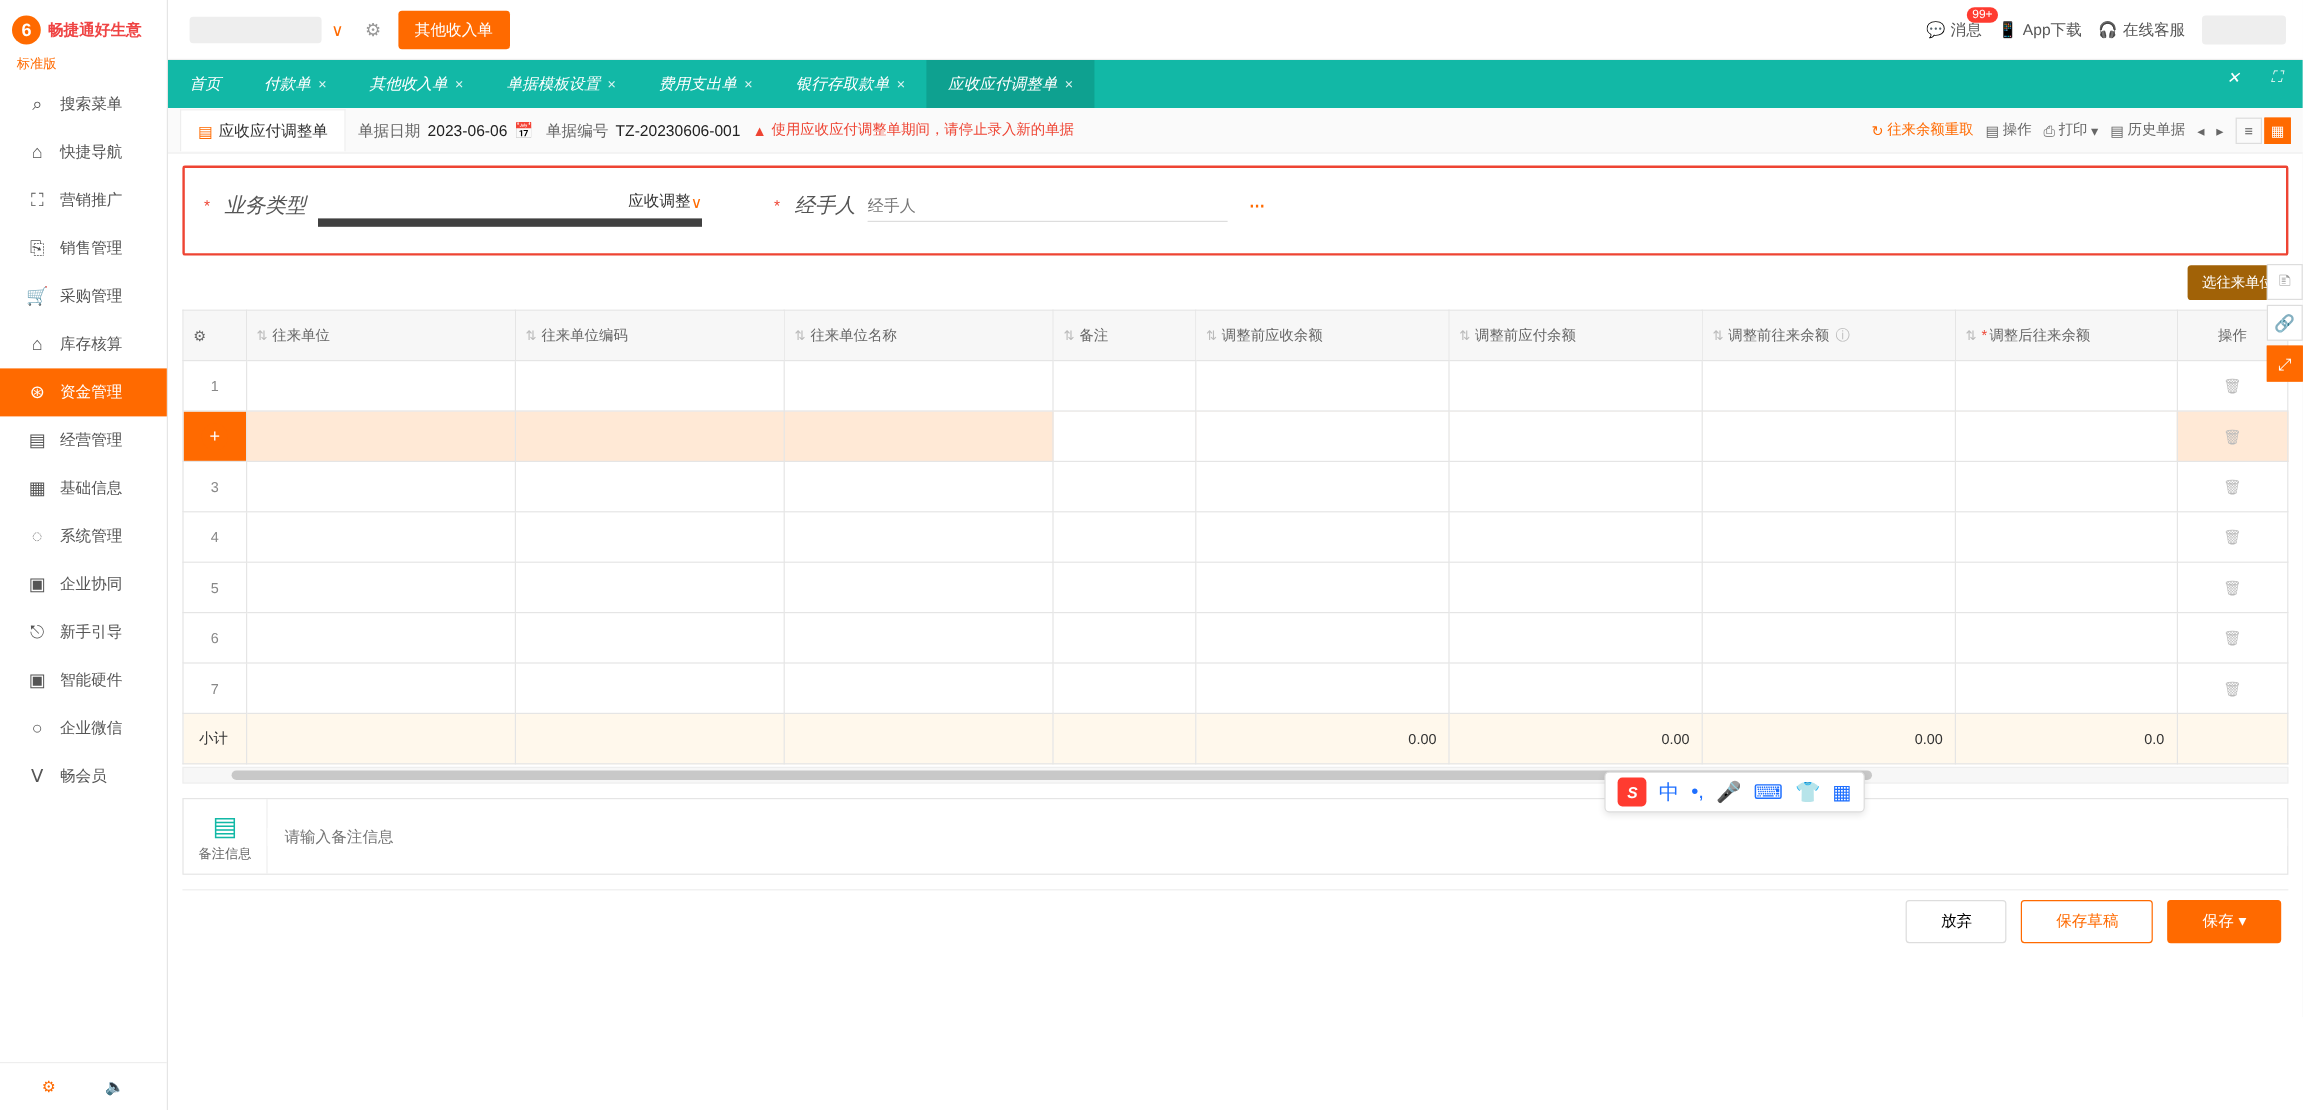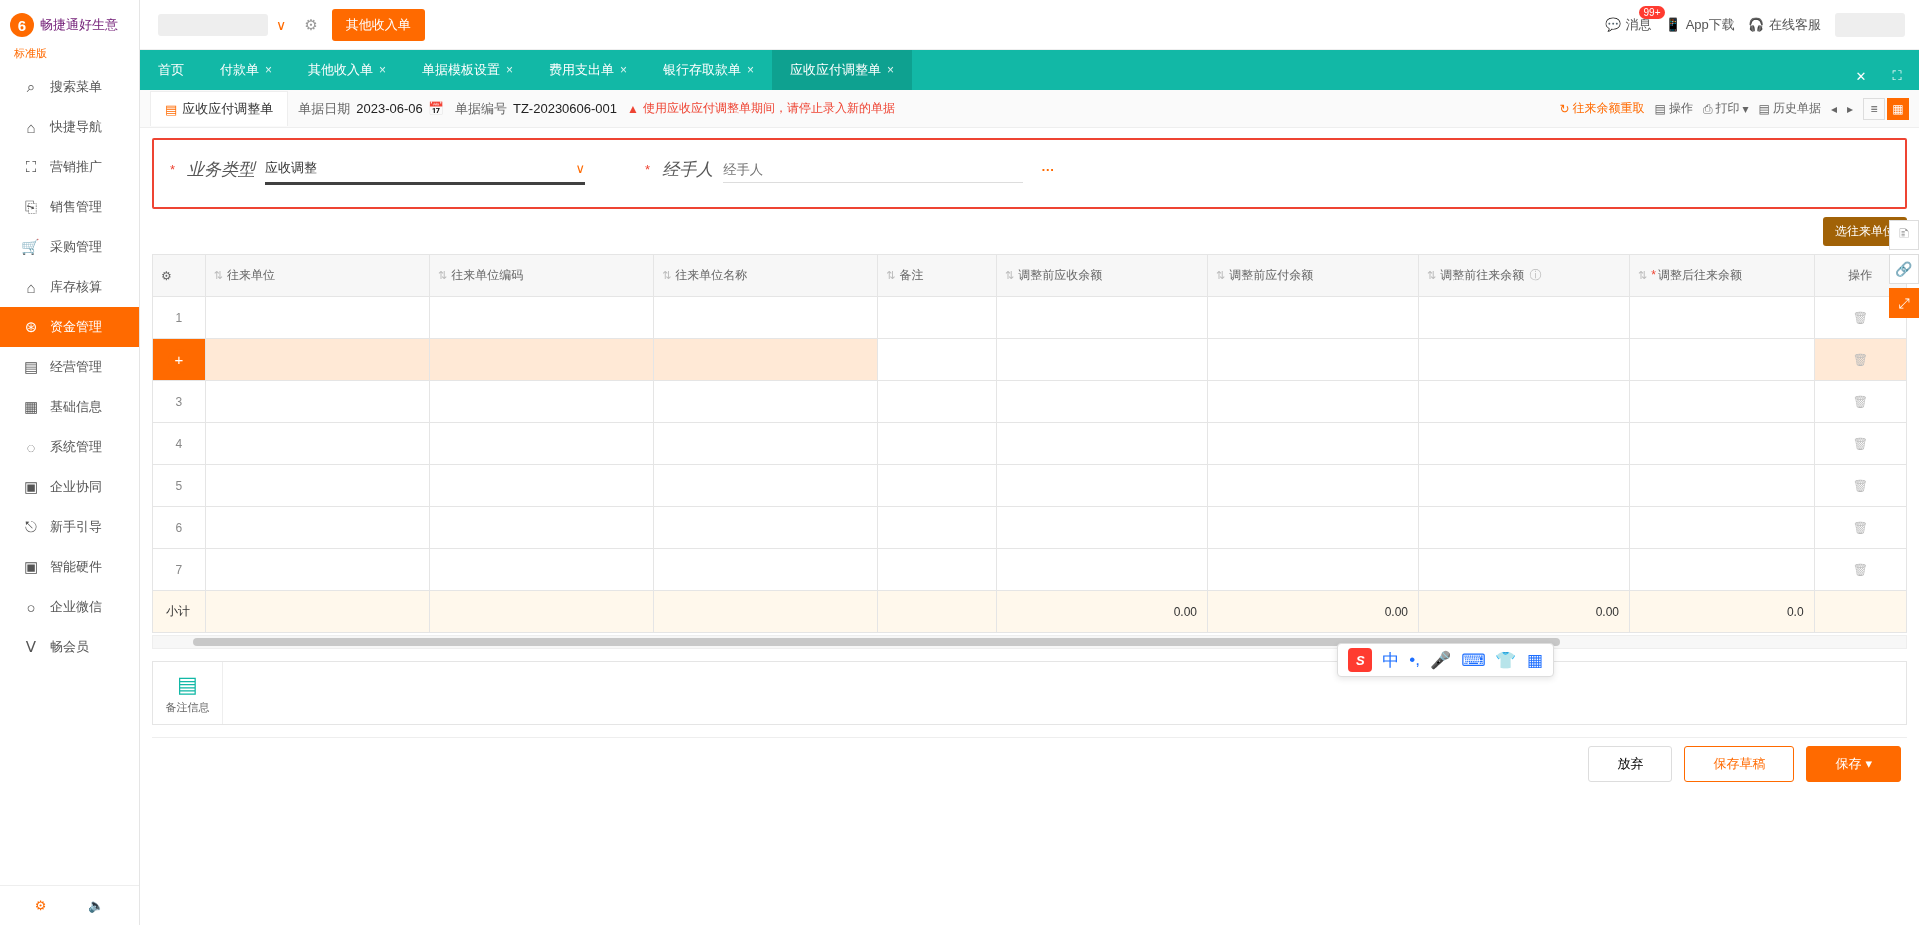--- a/index.html
+++ b/index.html
@@ -3,21 +3,21 @@
 <meta charset="utf-8">
 <style>
 * { margin: 0; padding: 0; box-sizing: border-box; font-family: "Microsoft YaHei", Arial, sans-serif; }
 body { background: #f0f0f0; font-size: 13px; color: #333; overflow: hidden; }
 .app { display: flex; height: 925px; width: 1919px; }
 
 
 .sidebar { width: 140px; background: #fff; border-right: 1px solid #e5e5e5; display: flex; flex-direction: column; }
 .logo-area { height: 50px; padding: 6px 10px; display: flex; align-items: center; gap: 6px; }
 .logo-circle { width: 24px; height: 24px; border-radius: 50%; background: #ff6a00; display: flex; align-items: center; justify-content: center; color: #fff; font-weight: bold; font-size: 15px; }
-.logo-text { font-size: 13px; color: #701a75; font-weight: 400; }
+.logo-text { font-size: 13px; color: #ef4444; font-weight: 700; }
 .edition { font-size: 11px; color: #ff6a00; padding-left: 14px; margin-top: -4px; }
 .nav { flex: 1; margin-top: 6px; }
 .nav-item { height: 40px; display: flex; align-items: center; padding-left: 22px; gap: 10px; color: #555; cursor: pointer; font-size: 13px; }
 .nav-item .ic { width: 18px; height: 18px; display: inline-flex; align-items: center; justify-content: center; font-size: 15px; }
 .nav-item.active { background: #ff6a00; color: #fff; }
 .nav-bottom { height: 40px; border-top: 1px solid #eee; display: flex; align-items: center; justify-content: space-around; padding: 0 14px; color: #ff6a00; }
 
 
 .main { flex: 1; display: flex; flex-direction: column; background: #fff; min-width: 0; }
 
@@ -26,21 +26,21 @@
 .chev { color: #ff6a00; margin: 0 18px 0 8px; font-size: 14px; }
 .gear-ic { color: #999; margin-right: 14px; font-size: 15px; }
 .btn-exp { background: #ff6a00; color: #fff; border: none; padding: 7px 14px; border-radius: 3px; font-size: 13px; cursor: pointer; }
 .brand-right { margin-left: auto; display: flex; align-items: center; gap: 14px; color: #555; font-size: 13px; }
 .msg-badge { position: relative; }
 .badge99 { position: absolute; top: -10px; right: -14px; background: #ff3b30; color: #fff; font-size: 10px; padding: 1px 5px; border-radius: 8px; }
 .hdr-item { display: flex; align-items: center; gap: 4px; cursor: pointer; }
 .avatar-blur { width: 70px; height: 24px; background: #eee; border-radius: 3px; }
 
 
-.tabbar { height: 40px; background: #12b8a6; display: flex; align-items: flex-end; padding-left: 0; color: #fff; }
+.tabbar { height: 40px; background: #12b8a6; display: flex; align-items: flex-start; padding-left: 0; color: #fff; font-style: italic; }
 .tab { height: 40px; padding: 0 18px; display: flex; align-items: center; gap: 6px; cursor: pointer; font-size: 13px; }
 .tab.active { background: #0ea190; }
 .tab .x { font-size: 12px; opacity: .85; }
 .tabbar-right { margin-left: auto; display: flex; align-items: center; gap: 8px; padding-right: 8px; }
 .tabbar-right .ic-btn { width: 28px; height: 28px; display: flex; align-items: center; justify-content: center; cursor: pointer; }
 
 
 .doc-hdr { height: 38px; display: flex; align-items: center; padding: 0 10px; border-bottom: 1px solid #eee; gap: 10px; position: relative; background: #fafafa; }
 .doc-tab { background: #fff; border: 1px solid #eee; border-bottom: none; padding: 8px 14px; font-size: 13px; color: #333; display: flex; align-items: center; gap: 5px; }
 .doc-tab .ic-doc { color: #ff6a00; }
@@ -54,21 +54,21 @@
 .view-toggle { display: flex; gap: 2px; }
 .vt { width: 22px; height: 22px; display: flex; align-items: center; justify-content: center; border: 1px solid #ddd; cursor: pointer; font-size: 12px; }
 .vt.on { background: #ff6a00; color: #fff; border-color: #ff6a00; }
 
 
 .formwrap { padding: 10px 12px 0 12px; }
 .form-box { border: 2px solid #e43; border-radius: 2px; padding: 14px 16px 22px 16px; display: flex; align-items: center; gap: 60px; position: relative; }
 .ffield { display: flex; align-items: center; gap: 10px; }
 .ffield .req { color: #e43; margin-right: 2px; }
 .ffield label { font-size: 17px; color: #555; font-style: italic; }
-.sel { width: 320px; border: none; border-bottom: 3px solid #404040; color: #333; padding: 5px 0; display: flex; justify-content: space-between; align-items: center; cursor: pointer; }
+.sel { width: 320px; border: none; border-bottom: 7px solid #404040; color: #333; padding: 5px 0; display: flex; justify-content: flex-end; align-items: center; cursor: pointer; }
 .sel .caret { color: #ff6a00; }
 .txt-inp { width: 300px; border: none; border-bottom: 1px solid #ddd; padding: 5px 0; color: #999; outline: none; }
 .dots { color: #ff6a00; margin-left: 8px; font-weight: bold; letter-spacing: 2px; cursor: pointer; }
 .redtxt { color: #e43; font-size: 12px; margin-left: 6px; margin-top: 4px; }
 
 .sel-unit-row { display: flex; justify-content: flex-end; padding: 8px 12px 8px 0; }
 .sel-unit-btn { background: #a16207; color: #fff; border: none; padding: 6px 12px; border-radius: 3px; cursor: pointer; font-size: 12px; }
 
 
 .tblwrap { padding: 0 12px; }
@@ -449,20 +449,21 @@
     </div>
     <div class="hscroll">
         <div class="thumb"></div>
       </div>
 
     <div class="notes">
       <div class="notes-ic-box">
         <span class="ic">▤</span>
         <span class="lbl">备注信息</span>
       </div>
+      <input class="notes-inp" placeholder="请输入备注信息" style="">
     </div>
 
     <div class="footer">
       <button class="btn">放弃</button>
       <button class="btn outline-o">保存草稿</button>
       <button class="btn fill-o">
         <span>保存</span>
         <span>▾</span>
       </button>
     </div>

